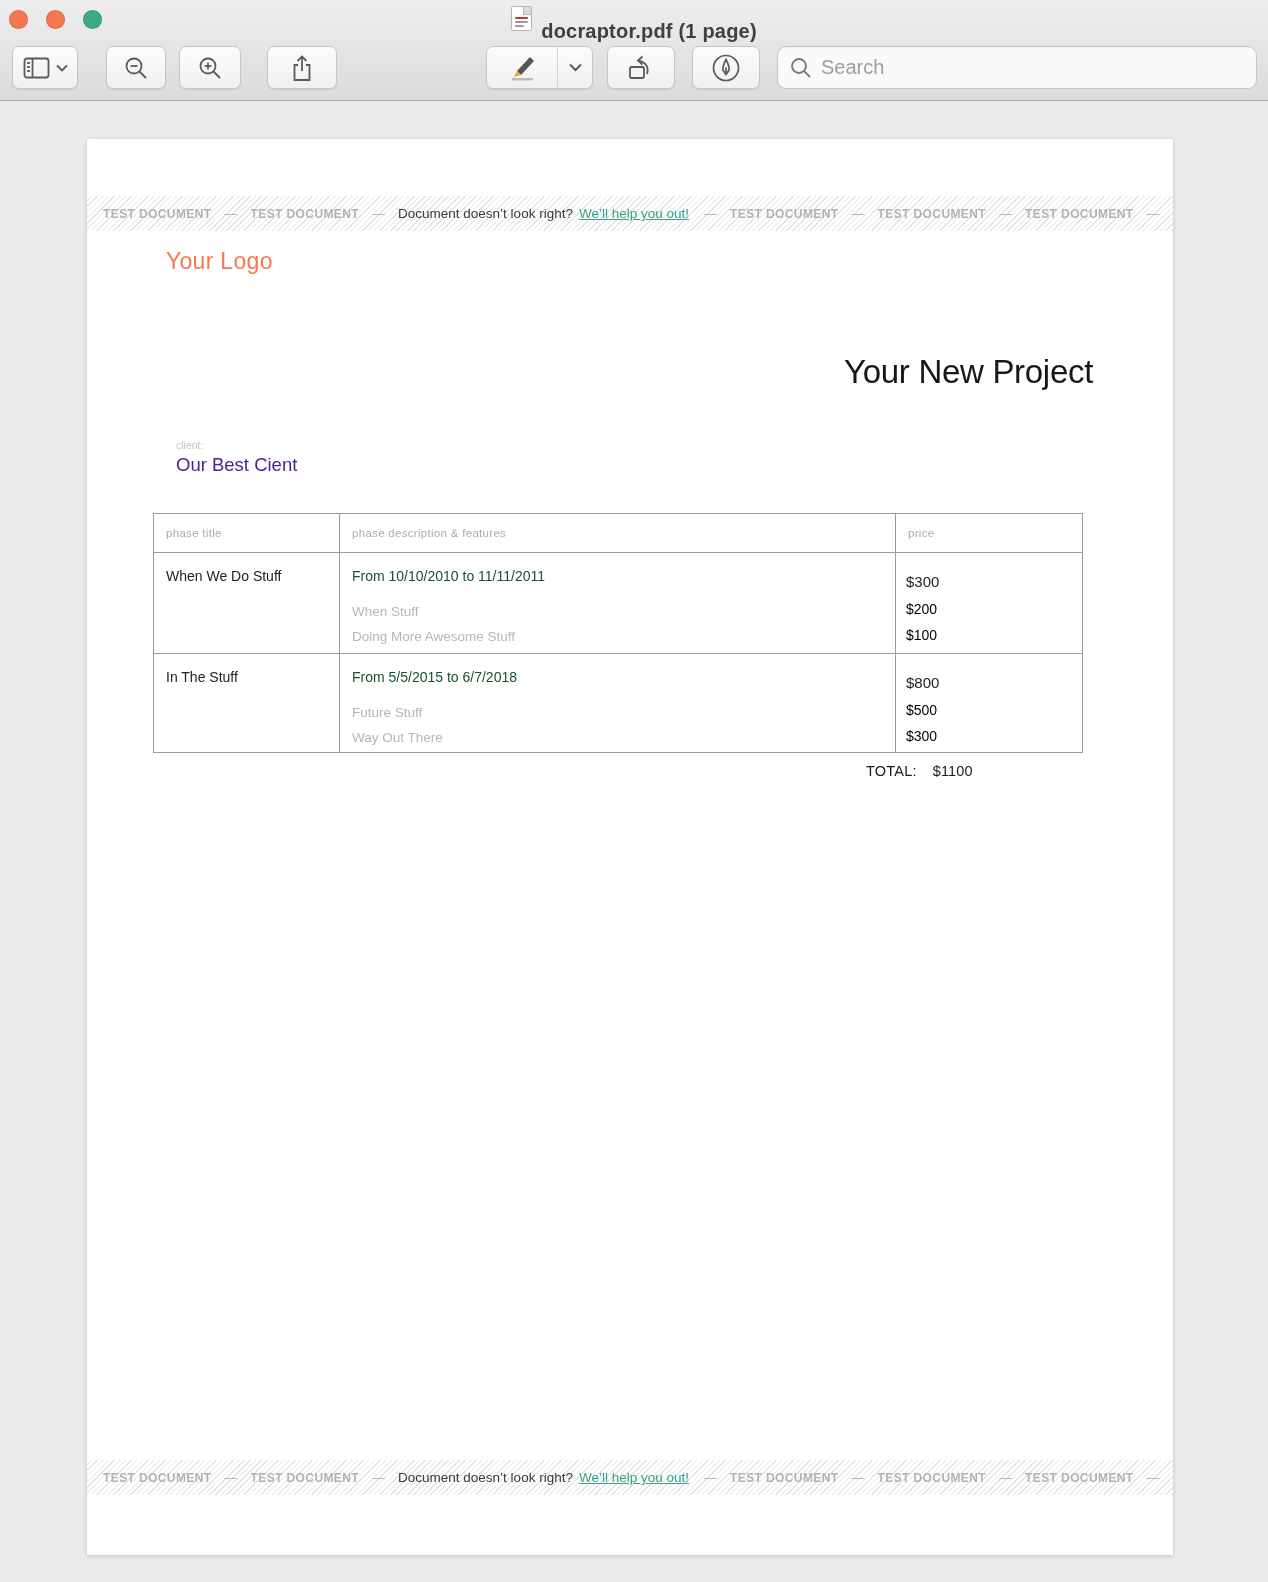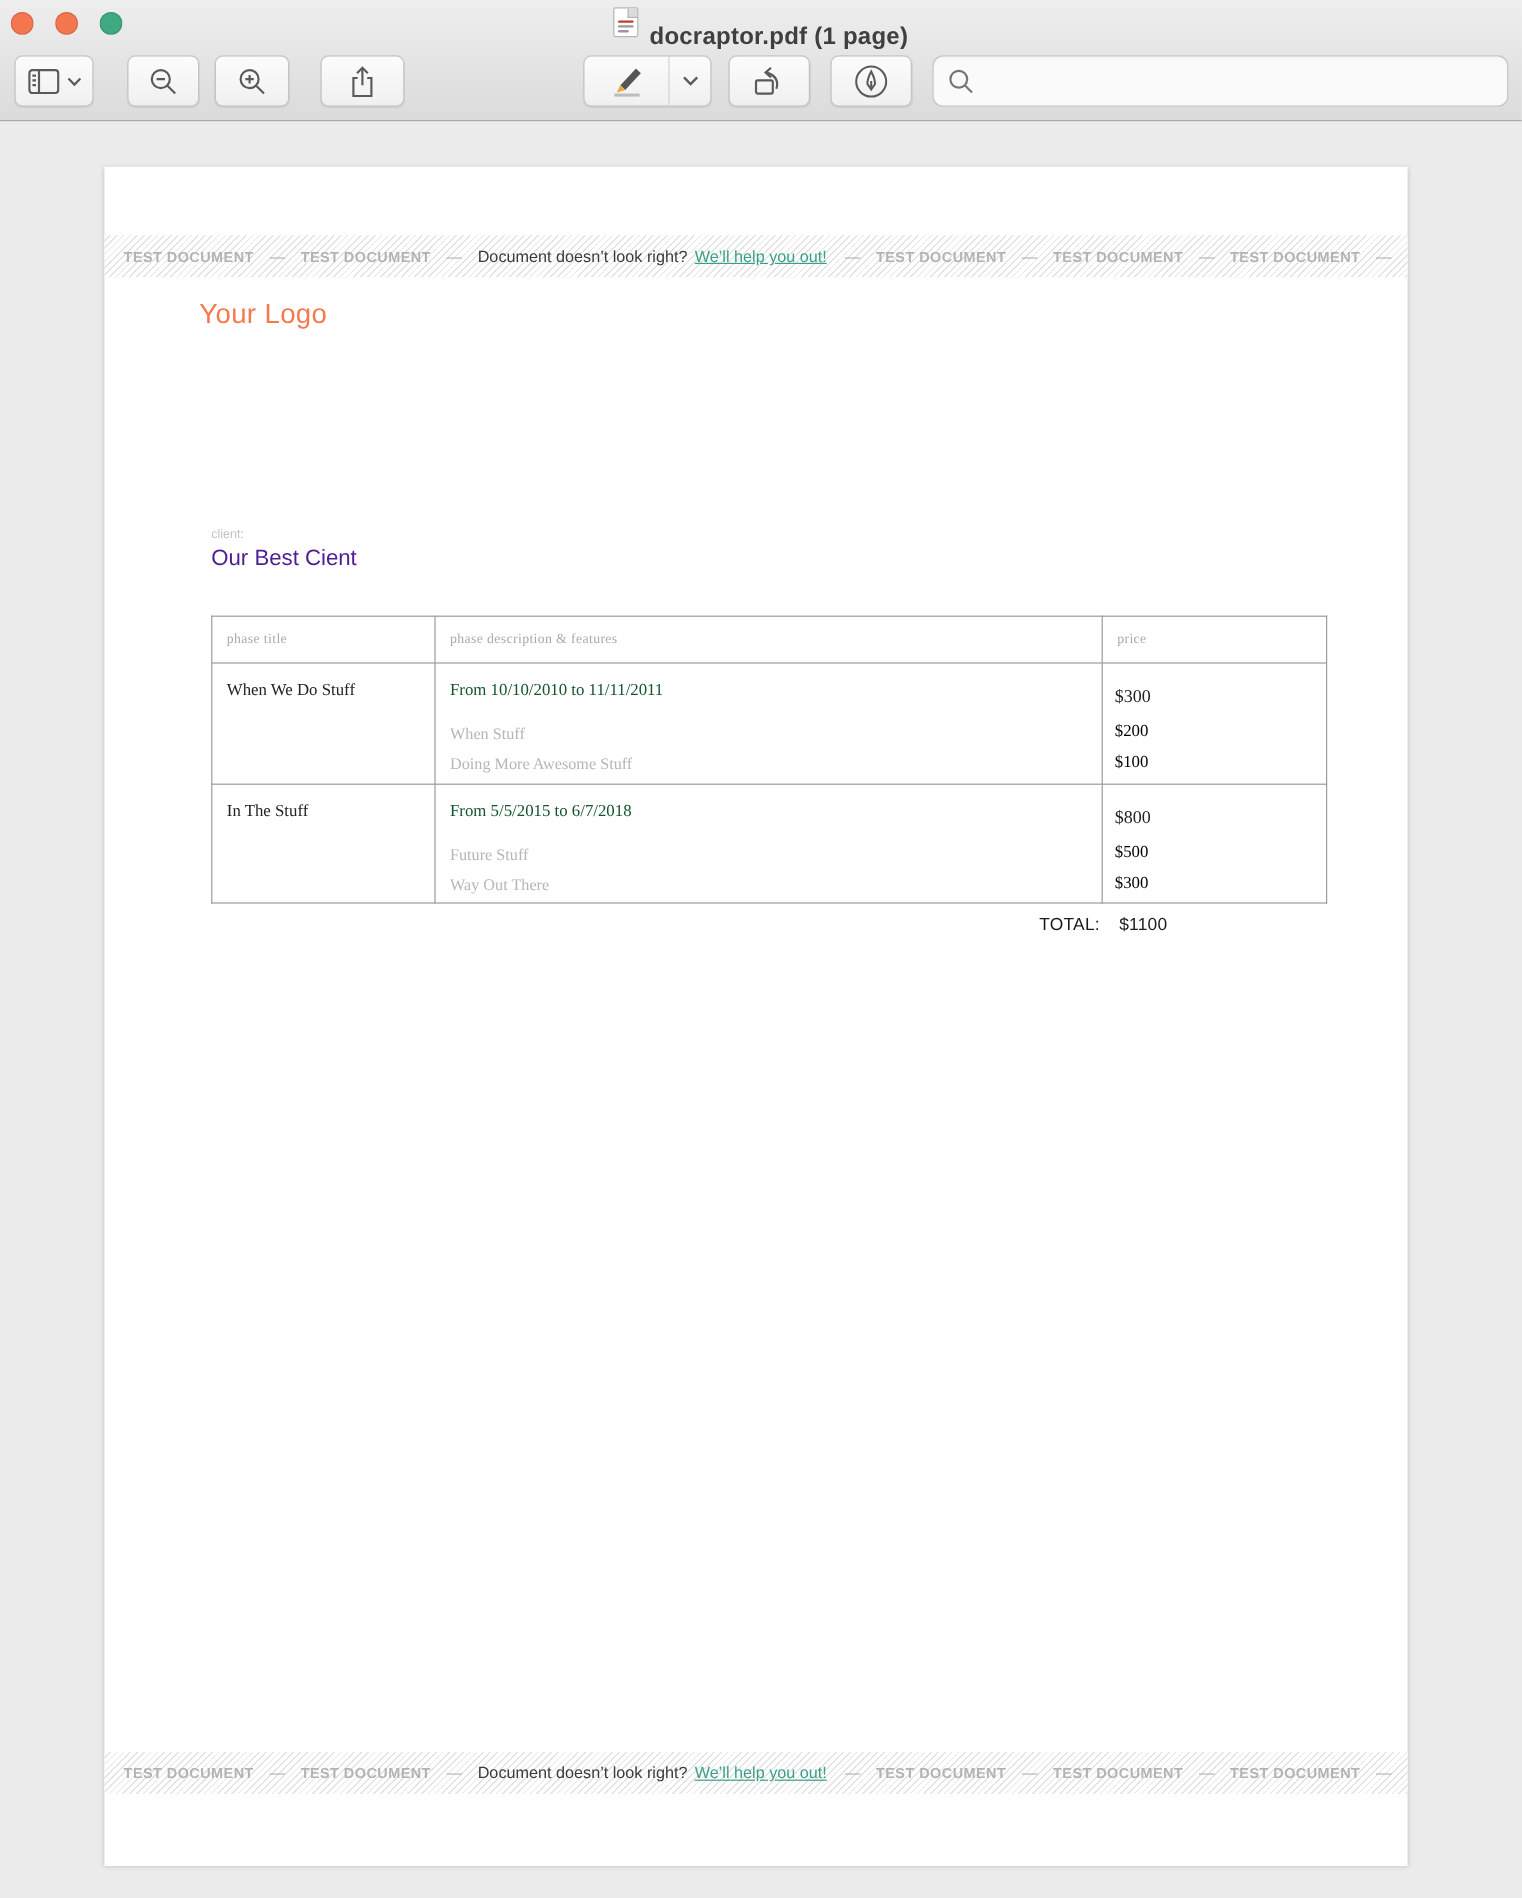--- a/index.html
+++ b/index.html
@@ -56,22 +56,22 @@
   .b-dark { font-size:13.5px; color:#3a3a3a; margin-right:6px; }
   .b-link { font-size:13.5px; color:#3b9e88; text-decoration:underline; cursor:pointer; }
   .b-link + .b-dash { margin-left:15px; }
 
   .logo { position:absolute; left:79px; top:109px; font-size:23px; color:#f5794e; letter-spacing:0.3px; }
   .proj-title { position:absolute; right:80px; top:214px; font-size:33px; color:#171717; letter-spacing:-0.3px; }
   .client { position:absolute; left:89px; top:300px; }
   .client-label { font-size:10.5px; color:#c4c4c4; }
   .client-name { font-size:18.5px; color:#4c1d95; margin-top:3px; }
 
-  table.phases { position:absolute; left:89px; top:374px; width:929px;
-    border-collapse:collapse; table-layout:fixed;font-family:Liberation Serif, serif; }
+  table.phases { position:absolute; left:66px; top:374px; width:929px;
+    border-collapse:collapse; table-layout:fixed; }
   table.phases th, table.phases td { border:1px solid #9c9c9c; text-align:left; vertical-align:top; }
   table.phases col.c1 { width:186px; } table.phases col.c2 { width:556px; } table.phases col.c3 { width:187px; }
   table.phases thead th { height:39px; vertical-align:middle; padding:0 0 0 12px;
     font-weight:400; font-size:11.5px; color:#ababab; letter-spacing:0.3px; }
   tr.phase-row-1 { height:101px; } tr.phase-row-2 { height:99px; }
   td.phase-cell { padding:15px 12px; font-size:14px; color:#232323; }
   td.desc-cell  { padding:15px 12px 0 12px; }
   .desc-main { font-size:14px; color:#14532d; margin-bottom:15px; }
   .feature   { font-size:13.5px; color:#b6b6b6; line-height:25px; }
   td.price-cell { padding:20px 10px 0 10px; }
@@ -182,20 +182,21 @@
     </span>
   </div>
 
   <div class="searchfield">
     <span>
       <svg width="22" height="22" viewBox="0 0 22 22" fill="none" stroke="#767676" stroke-width="1.8">
         <circle cx="9" cy="9" r="7"></circle>
         <line x1="14.2" y1="14.2" x2="20" y2="20"></line>
       </svg>
     </span>
+    <input type="text" placeholder="Search" style="">
   </div>
 </div>
 
 <div class="content">
   <div class="page">
 
     <div class="banner top">
       <span class="b-test">TEST DOCUMENT</span>
       <span class="b-dash">—</span>
       <span class="b-test">TEST DOCUMENT</span>
@@ -206,20 +207,21 @@
       <span class="b-test">TEST DOCUMENT</span>
       <span class="b-dash">—</span>
       <span class="b-test">TEST DOCUMENT</span>
       <span class="b-dash">—</span>
       <span class="b-test">TEST DOCUMENT</span>
       <span class="b-dash">—</span>
       <span class="b-dark">Docu</span>
     </div>
 
     <div class="logo">Your Logo</div>
+    <div class="proj-title">Your New Project</div>
 
     <div class="client">
       <div class="client-label">client:</div>
       <div class="client-name">Our Best Cient</div>
     </div>
 
     <table class="phases">
       <colgroup>
           <col class="c1">
           <col class="c2">

